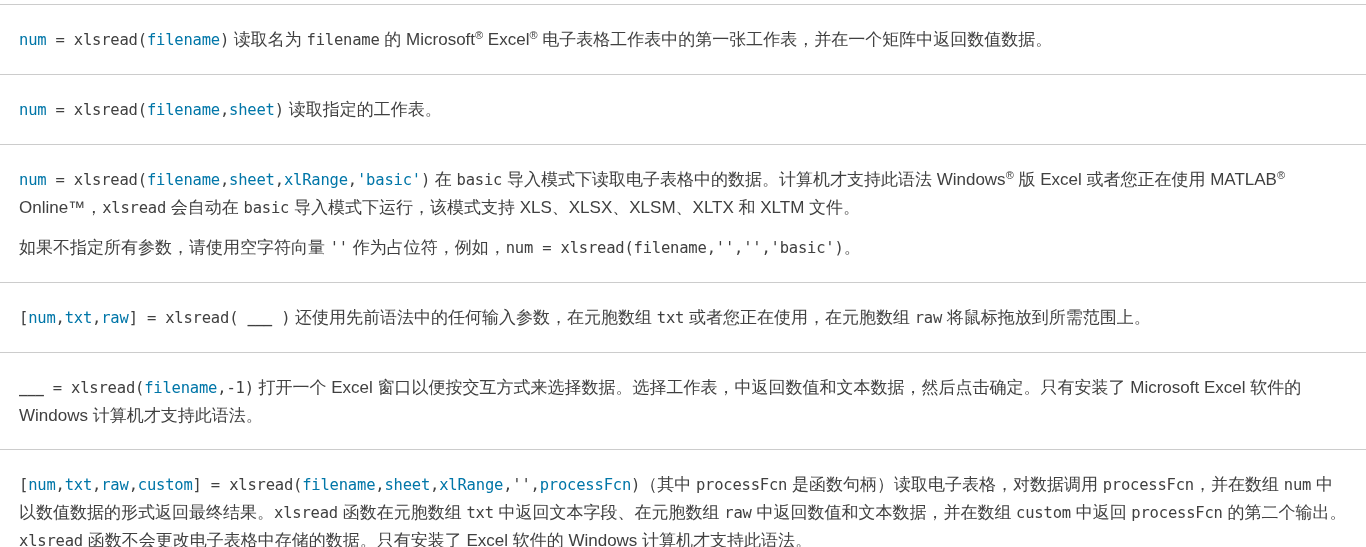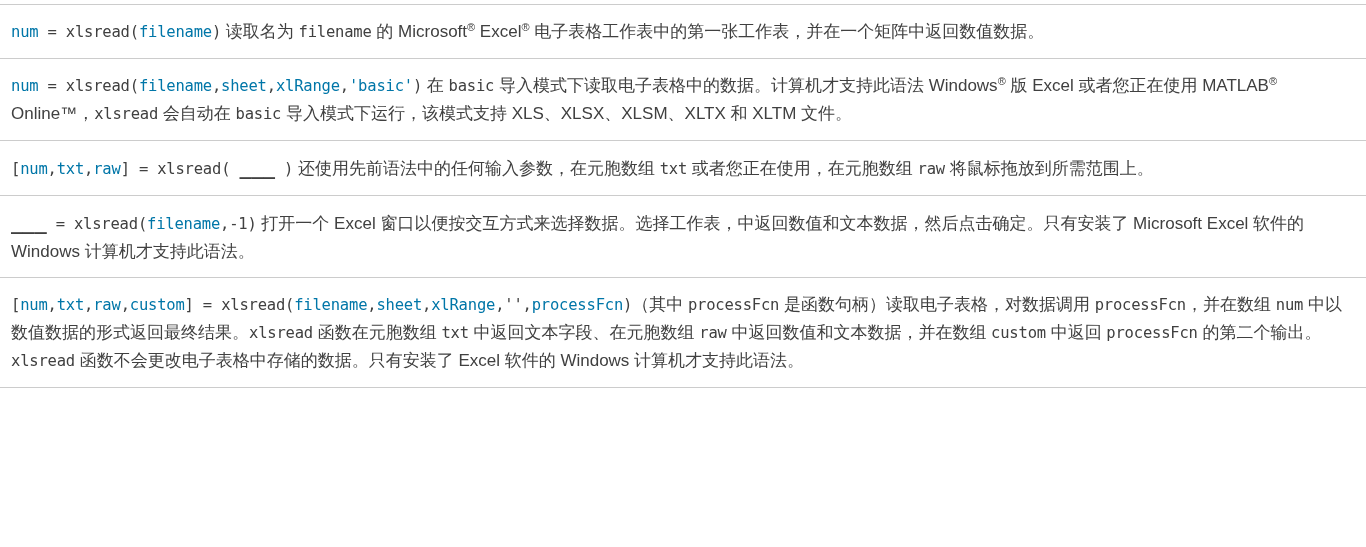--- a/index.html
+++ b/index.html
@@ -21,37 +21,37 @@
     border-top: 1px solid #cccccc;
     position: relative;
     top: 4px;
   }
   .syntax-row {
     border-bottom: 1px solid #cccccc;
     padding: 9px 7px 8px 7px;
     line-height: 27px;
   }
   .syntax-row .para {
-    margin: 4px;
+    margin: 12px;
   }
   .syntax-row .para + .para {
     margin-top: 9px;
   }
   .code {
     font-family: "DejaVu Sans Mono", "Liberation Mono", monospace;
     font-size: 15.5px;
     color: #404040;
     letter-spacing: -0.2px;
   }
   .arg {
     color: #0076a8;
   }
   .placeholder {
     font-family: "DejaVu Sans Mono", "Liberation Mono", monospace;
-    font-size: 20px;
+    font-size: 14px;
     color: #404040;
     font-weight: bold;
   }
   sup.reg {
     font-size: 11px;
     vertical-align: 6px;
     line-height: 0;
   }
   .bold {
     font-weight: normal;
@@ -62,27 +62,36 @@
 
 <div class="syntax-list">
 
   <div class="syntax-row">
     <p class="para">
       <span class="code"><span class="arg">num</span><span> = </span><span>xlsread</span><span>(</span><span class="arg">filename</span><span>)</span></span>
       <span>读取名为 </span><span class="code">filename</span><span> 的 Microsoft</span><sup class="reg">®</sup><span> Excel</span><sup class="reg">®</sup><span> 电子表格工作表中的第一张工作表，并在一个矩阵中返回数值数据。</span>
     </p>
   </div>
 
+  <div class="syntax-row">
+    <p class="para">
+      <span class="code"><span class="arg">num</span><span> = </span><span>xlsread</span><span>(</span><span class="arg">filename</span><span>,</span><span class="arg">sheet</span><span>)</span></span>
+      <span>读取指定的工作表。</span>
+    </p>
+  </div>
 
 
 
   <div class="syntax-row">
     <p class="para">
       <span class="code"><span class="arg">num</span><span> = </span><span>xlsread</span><span>(</span><span class="arg">filename</span><span>,</span><span class="arg">sheet</span><span>,</span><span class="arg">xlRange</span><span>,</span><span class="arg">'basic'</span><span>)</span></span>
       <span>在 </span><span class="code">basic</span><span> 导入模式下读取电子表格中的数据。计算机才支持此语法 Windows</span><sup class="reg">®</sup><span> 版 Excel 或者您正在使用 MATLAB</span><sup class="reg">®</sup><span> Online™，</span><span class="code">xlsread</span><span> 会自动在 </span><span class="code">basic</span><span> 导入模式下运行，该模式支持 XLS、XLSX、XLSM、XLTX 和 XLTM 文件。</span>
+    </p>
+    <p class="para">
+      <span>如果不指定所有参数，请使用空字符向量 </span><span class="code">''</span><span> 作为占位符，例如，</span><span class="code">num = xlsread(filename,'','','basic')</span><span>。</span>
     </p>
   </div>
 
   <div class="syntax-row">
     <p class="para">
       <span class="code"><span>[</span><span class="arg">num</span><span>,</span><span class="arg">txt</span><span>,</span><span class="arg">raw</span><span>]</span><span> = </span><span>xlsread</span><span>(</span><span> </span><span class="placeholder">___</span><span> </span><span>)</span></span>
       <span>还使用先前语法中的任何输入参数，在元胞数组 </span><span class="code">txt</span><span> 或者您正在使用，在元胞数组 </span><span class="code">raw</span><span> 将鼠标拖放到所需范围上。</span>
     </p>
   </div>
 

